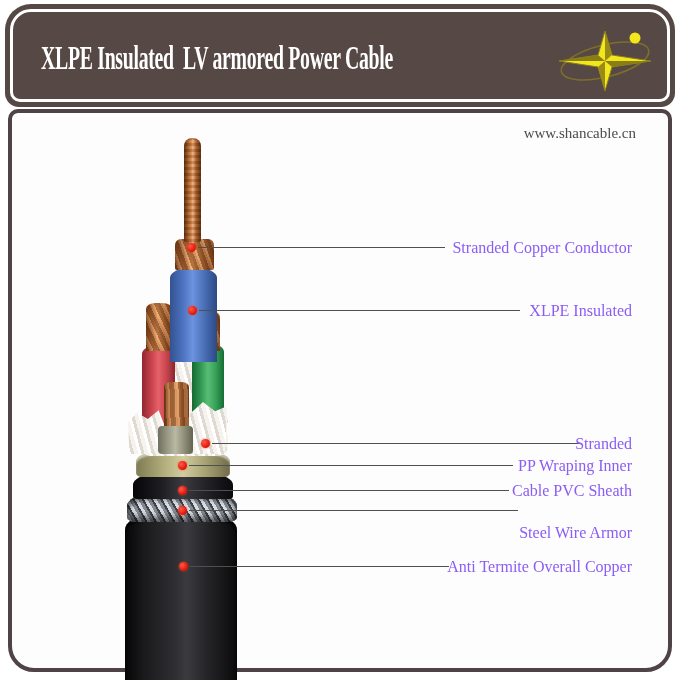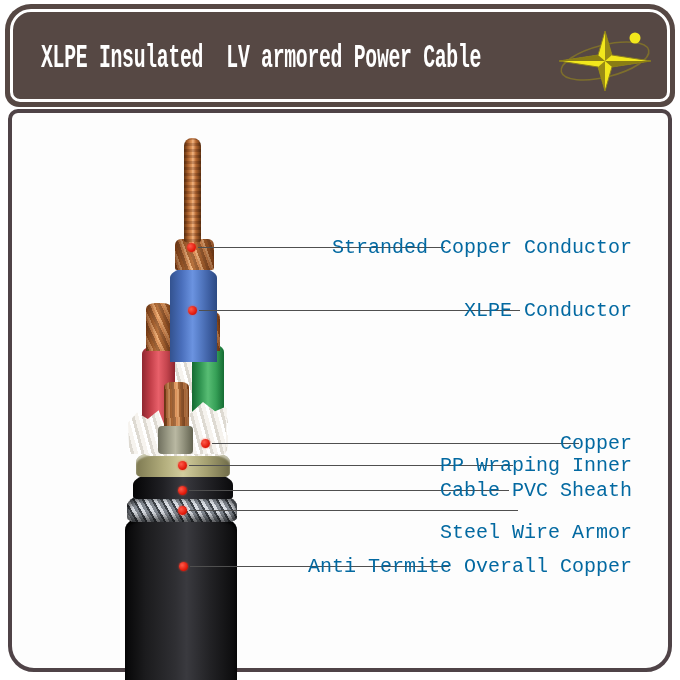--- a/index.html
+++ b/index.html
@@ -1,17 +1,17 @@
 <!DOCTYPE html>
 <html><head>
 <meta charset="utf-8">
 <style>
   html,body{margin:0;padding:0;background:#fff;}
   .stage{position:relative;width:680px;height:680px;background:#ffffff;
-         font-family:Liberation Mono, monospace;overflow:hidden;}
+         font-family:Liberation Serif, serif;overflow:hidden;}
 
   
   .header{position:absolute;left:5px;top:4px;width:670px;height:103px;
           background:#564844;border-radius:26px 26px 14px 14px;z-index:20;}
   .header-inner{position:absolute;left:5px;top:5px;right:5px;bottom:5px;
           border:3px solid #ffffff;border-radius:21px 21px 10px 10px;}
   .header-title{position:absolute;left:36px;top:36px;color:#ffffff;
           font-size:33px;font-weight:bold;white-space:pre;letter-spacing:-.5px;
           transform:scaleX(.6);transform-origin:left center;}
   .logo{position:absolute;left:538px;top:10px;width:124px;height:94px;}
@@ -80,21 +80,21 @@
       border-radius:26px 26px 0 0/15px 15px 0 0;
       background:linear-gradient(90deg,#060607,#1b1b1d 18%,#2f2f33 45%,#3a3a3f 55%,#232326 75%,#0a0a0b);
       box-shadow:inset 0 4px 3px rgba(0,0,0,.8);}
 
   
   .dot{position:absolute;width:9px;height:9px;border-radius:50%;z-index:12;
       background:radial-gradient(circle at 35% 35%,#ff5a4a,#e01708 65%,#b00f05);
       box-shadow:0 0 2px rgba(255,60,40,.9);}
   .cline{position:absolute;height:1px;background:#4f4f4f;z-index:11;}
   .clabel{position:absolute;left:0;right:48px;text-align:right;height:18px;line-height:18px;
-      font-size:20px;color:#0369a1;z-index:11;}
+      font-size:16px;color:#8b5cf6;z-index:11;}
 </style>
 </head>
 <body>
 
 <div class="stage">
 
   <div class="header">
     <div class="header-inner"></div>
     <div class="header-title">XLPE Insulated  LV armored Power Cable</div>
     <svg class="logo" viewBox="-62 -47 124 94">
@@ -102,20 +102,21 @@
       <polygon points="46,0 7,6 0,30 -7,6 -46,0 -7,-6 0,-30 7,-6" fill="#f2e71c" stroke="#8a7d1e" stroke-width="1"></polygon>
       <polygon points="46,0 0,0 7,6" fill="#8a7d14"></polygon>
       <polygon points="-46,0 0,0 -7,-6" fill="#8a7d14"></polygon>
       <polygon points="0,30 0,0 -7,6" fill="#998b16"></polygon>
       <polygon points="0,-30 0,0 7,-6" fill="#998b16"></polygon>
       <circle cx="30" cy="-23" r="5.5" fill="#f2e71c"></circle>
     </svg>
   </div>
 
   <div class="frame"></div>
+  <div class="website">www.shancable.cn</div>
 
   <div class="part sheath"></div>
   <div class="part armor"></div>
   <div class="part pvc"></div>
   <div class="part tape"></div>
   <div class="part filler filler-band"></div>
   <div class="part filler filler-mid"></div>
   <div class="part red-cyl"></div>
   <div class="part copper-left"></div>
   <div class="part green-cyl"></div>
@@ -129,26 +130,26 @@
   <div class="part center-sheath"></div>
 
   <div>
     <span class="dot" style="left:187px;top:243px"></span>
     <span class="cline" style="left:198px;top:247px;width:247px"></span>
     <span class="clabel" style="top:239px">Stranded Copper Conductor</span>
   </div>
   <div>
     <span class="dot" style="left:188px;top:306px"></span>
     <span class="cline" style="left:199px;top:310px;width:321px"></span>
-    <span class="clabel" style="top:302px">XLPE Conductor</span>
+    <span class="clabel" style="top:302px">XLPE Insulated</span>
   </div>
   <div>
     <span class="dot" style="left:201px;top:439px"></span>
     <span class="cline" style="left:212px;top:443px;width:367px"></span>
-    <span class="clabel" style="top:435px">Copper</span>
+    <span class="clabel" style="top:435px">Stranded</span>
   </div>
   <div>
     <span class="dot" style="left:178px;top:461px"></span>
     <span class="cline" style="left:189px;top:465px;width:324px"></span>
     <span class="clabel" style="top:457px">PP Wraping Inner</span>
   </div>
   <div>
     <span class="dot" style="left:178px;top:486px"></span>
     <span class="cline" style="left:189px;top:490px;width:320px"></span>
     <span class="clabel" style="top:482px">Cable PVC Sheath</span>

